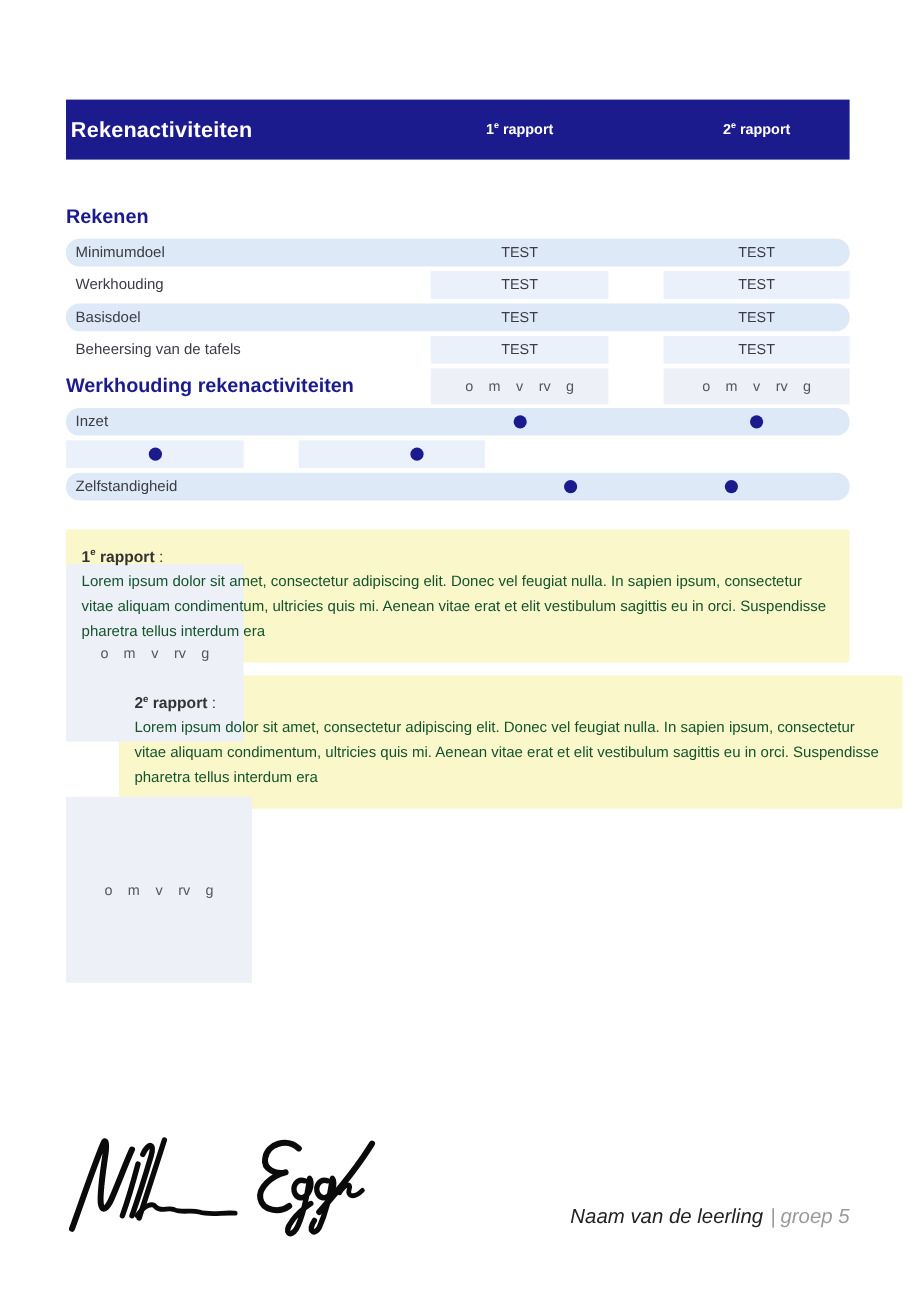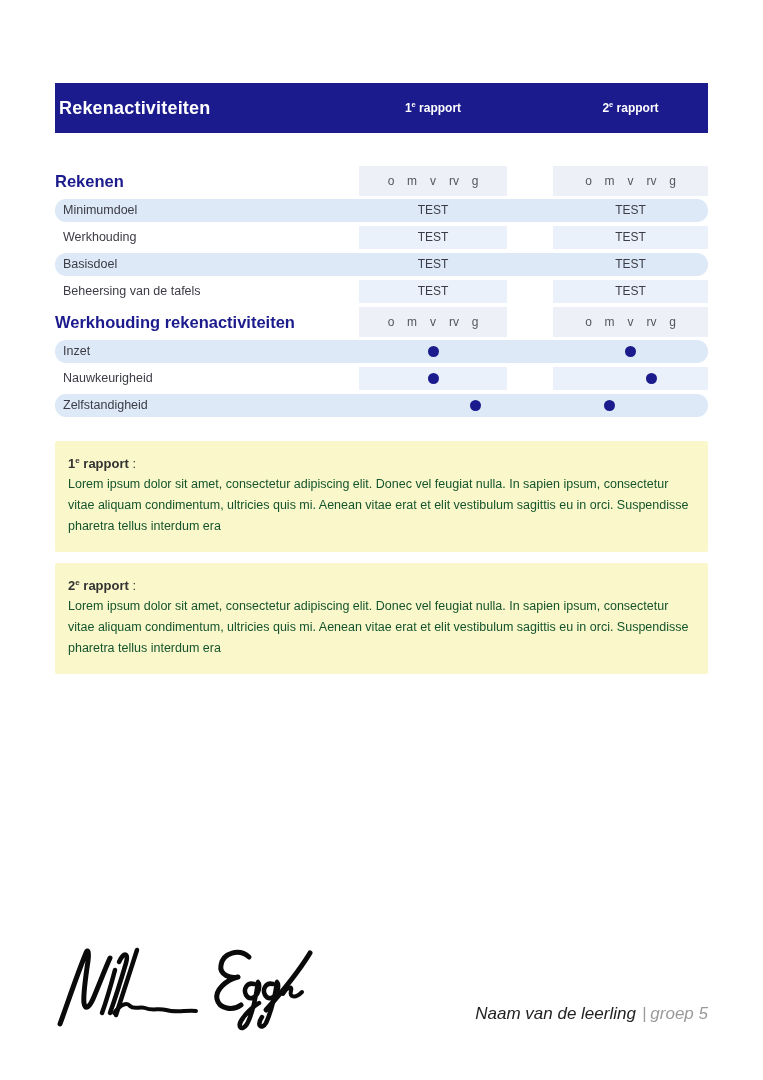--- a/index.html
+++ b/index.html
@@ -38,21 +38,21 @@
   }
   .titlebar .bar-col {
     text-align: center;
     font-size: 12px;
     font-weight: bold;
   }
   sup { font-size: 0.62em; vertical-align: super; line-height: 0; }
 
   
   .section-head { height: 30px; align-items: stretch; }
-  .section-head.first { margin-top: 33px; }
+  .section-head.first { margin-top: 33px; flex-direction: column; }
   .section-head.second { }
   .section-title {
     color: #1b1b8e;
     font-size: 16.5px;
     font-weight: bold;
     line-height: 30px;
   }
   .letterblock {
     background: #edf1f7;
     display: flex;
@@ -108,21 +108,21 @@
 
   
   .note {
     width: 653px;
     background: #faf8ca;
     border-radius: 2px;
     padding: 13px 14px 15px 13px;
     color: #3a3a3a;
   }
   .note.first { margin-top: 24px; }
-  .note.second { margin-top: 11px; }
+  .note.second { margin-top: 11px; margin-left: 44px; }
   .note-title { font-size: 13px; line-height: 20px; color: #333; }
   .note-title b { font-weight: bold; }
   .note-body {
     font-size: 12.5px;
     line-height: 21px;
     color: #14532d;
     max-width: 630px;
   }
 
   
@@ -250,21 +250,20 @@
               <span class="slot"></span>
               <span class="slot">
                 <span class="dot"></span>
               </span>
               <span class="slot"></span>
               <span class="slot"></span>
             </div>
           </div>
       </div>
       <div class="grid row">
-        <div class="col-label rowlabel">Nauwkeurigheid</div>
         <div class="col-b1 cell">
             <div class="slots">
               <span class="slot"></span>
               <span class="slot"></span>
               <span class="slot">
                 <span class="dot"></span>
               </span>
               <span class="slot"></span>
               <span class="slot"></span>
             </div>

